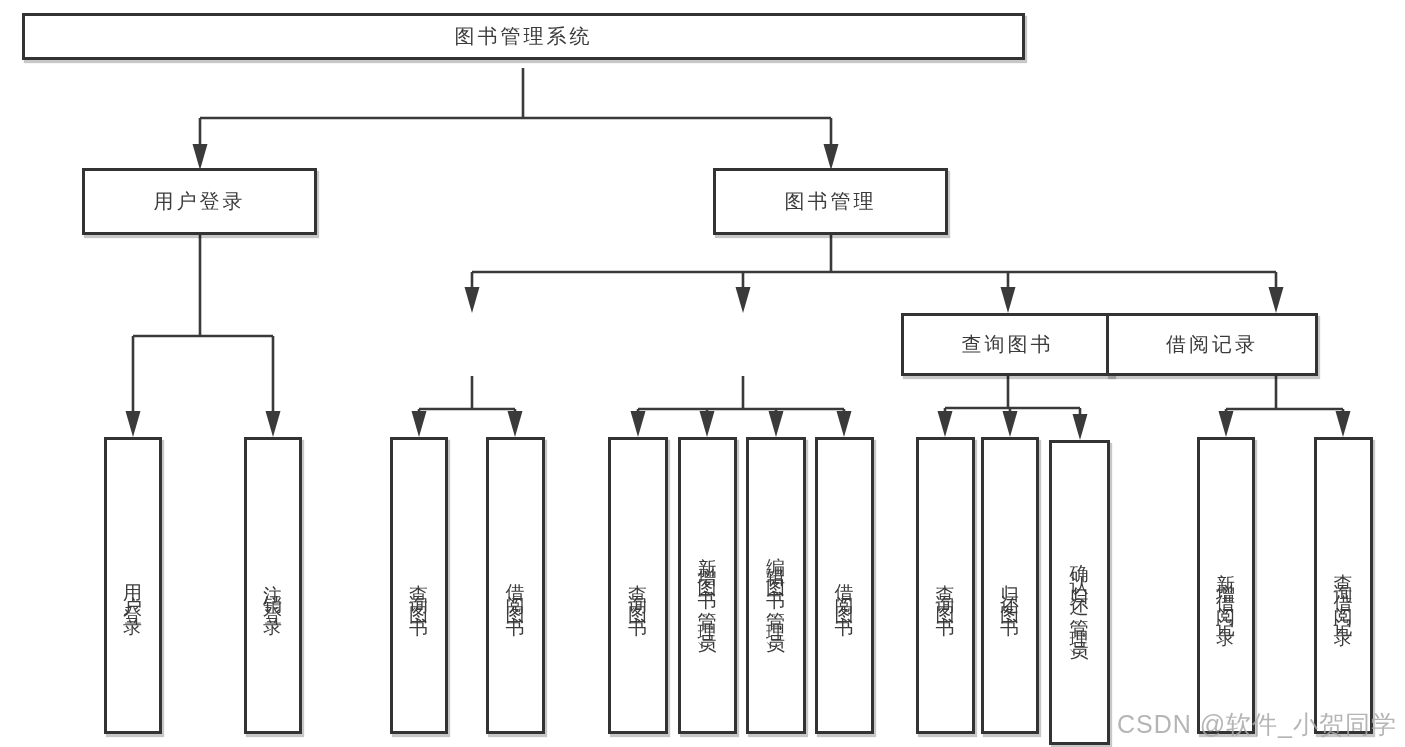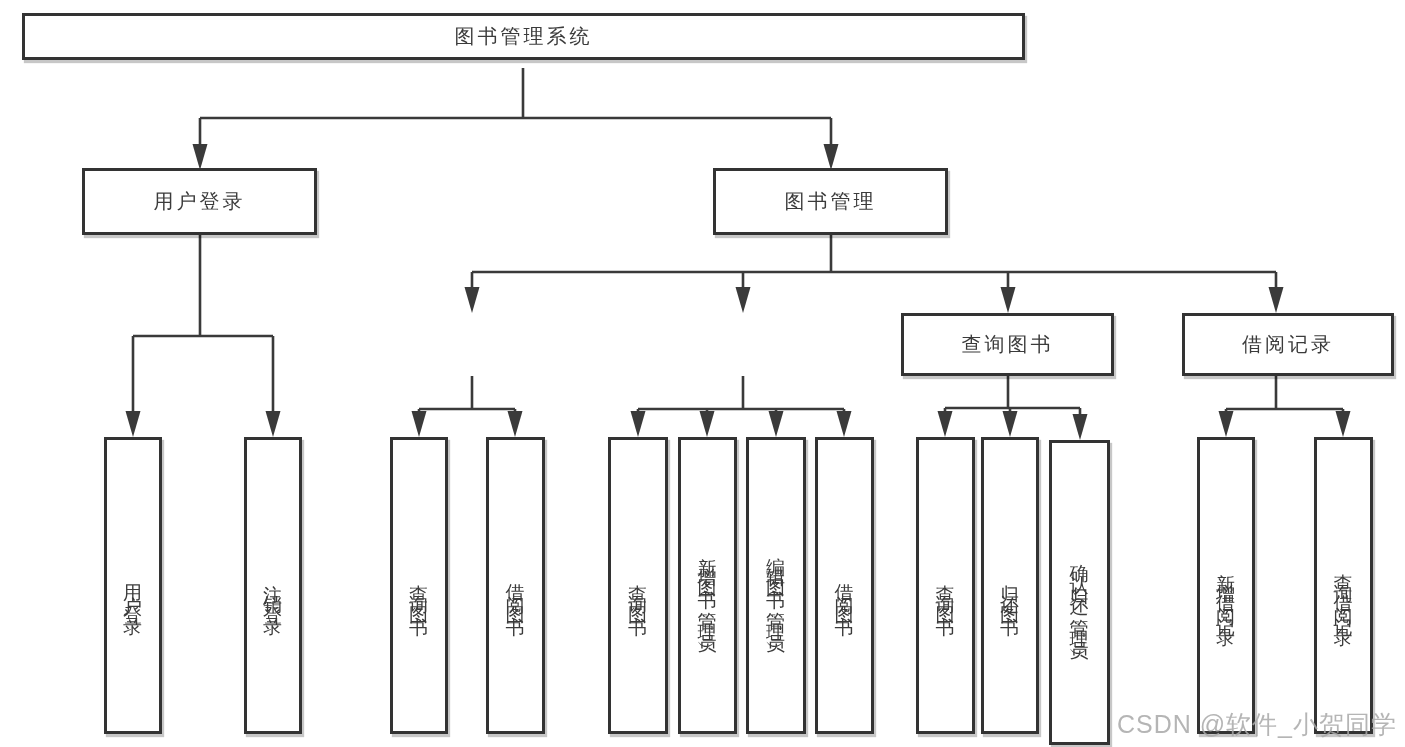--- a/index.html
+++ b/index.html
@@ -127,21 +127,21 @@
   <div class="box" style="left:82px; top:168px; width:235px; height:67px;">
     <span class="hlabel">用户登录</span>
   </div>
   <div class="box" style="left:713px; top:168px; width:235px; height:67px;">
     <span class="hlabel">图书管理</span>
   </div>
 
   <div class="box" style="left:901px; top:313px; width:213px; height:63px;">
     <span class="hlabel">查询图书</span>
   </div>
-  <div class="box" style="left:1182px; top:313px; width:212px; height:63px;">
+  <div class="box" style="left:1106px; top:313px; width:212px; height:63px;">
     <span class="hlabel">借阅记录</span>
   </div>
 
   <div class="vbox" style="left:104px; top:437px; width:58px; height:297px;">
     <span class="vlabel">用户登录</span>
   </div>
   <div class="vbox" style="left:244px; top:437px; width:58px; height:297px;">
     <span class="vlabel">注销登录</span>
   </div>
   <div class="vbox" style="left:390px; top:437px; width:58px; height:297px;">

